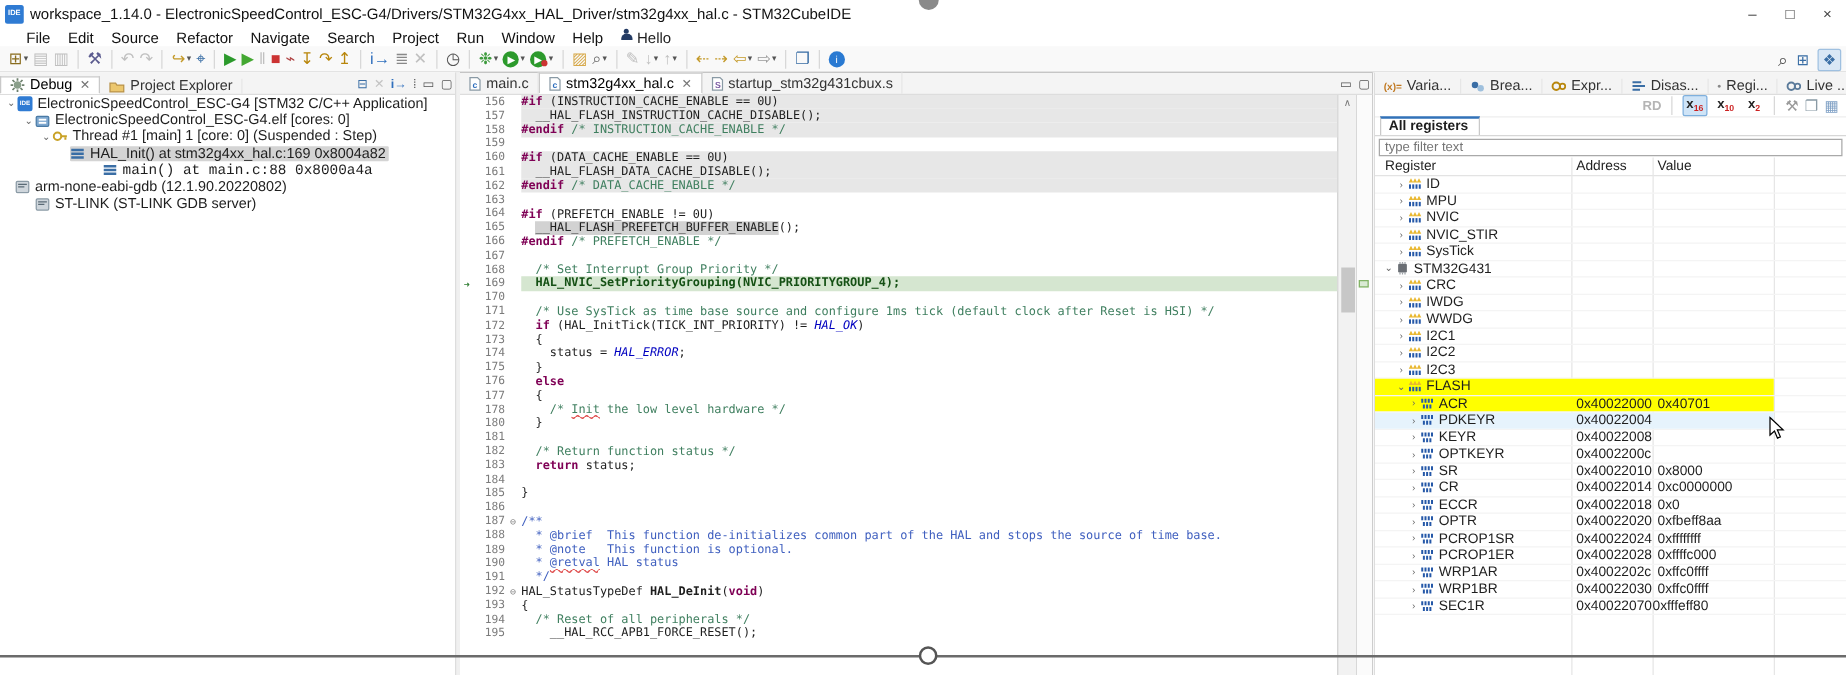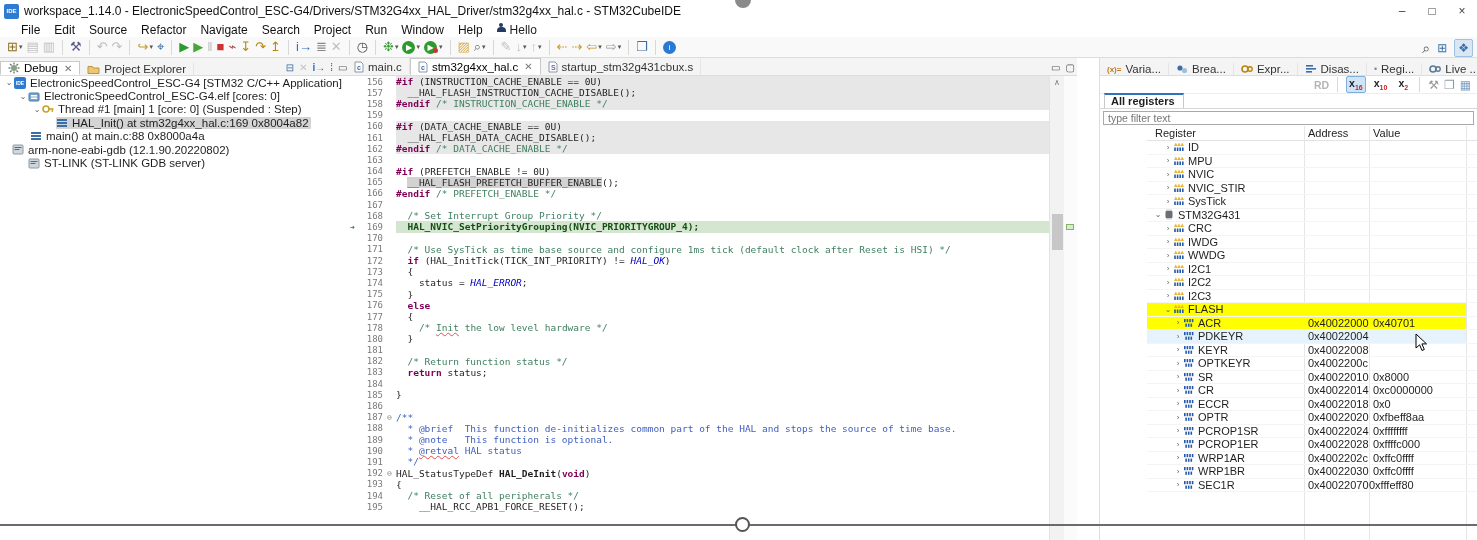--- a/index.html
+++ b/index.html
@@ -32,21 +32,21 @@
   .tb-dd { font-size:7px; color:#555; margin-left:1px; }
   .tb-disabled .tb-glyph { color:#c0c0c0 !important; }
   .tb-circle { width:13px; height:13px; border-radius:50%; display:flex; align-items:center; justify-content:center; color:#fff; font-size:8px; }
   .toolbar-right { position:absolute; right:4px; top:37px; height:21px; display:flex; align-items:center; gap:4px; }
   .persp-btn { display:flex; align-items:center; height:18px; padding:0 3px; border-radius:2px; font-size:12px; }
   .persp-active { background:#d9e7f5; border:1px solid #9fc0e0; }
 
   
   .left-panel  { position:absolute; left:0; top:58px; width:364px; bottom:0; background:#fff; }
   .sash-v { position:absolute; left:364px; top:58px; width:5px; bottom:0; background:#f0f0f0; border-left:1px solid #ddd; border-right:1px solid #ddd; }
-  .editor-panel{ position:absolute; left:347px; top:58px; width:730px; bottom:0; background:#404040; }
+  .editor-panel{ position:absolute; left:368px; top:58px; width:730px; bottom:0; background:#404040; }
   .right-panel { position:absolute; left:1099px; top:58px; right:0; bottom:0; background:#fff; border-left:1px solid #ddd; }
 
   
   .viewtabs { height:18px; background:#f4f4f4; border-bottom:1px solid #ddd; display:flex; align-items:flex-end; font-size:11.5px; position:relative; }
   .viewtab { display:flex; align-items:center; gap:4px; padding:0 7px; color:#333; border-right:1px solid #e6e6e6; white-space:nowrap; }
   .viewtab.active { background:#fff; border:1px solid #c9c9c9; border-bottom:1px solid #fff; color:#000; }
   .tab-close { font-size:10px; color:#777; margin-left:2px; }
   .viewtabs-right { position:absolute; right:2px; top:0; height:18px; display:flex; align-items:center; gap:5px; }
   .mini-ic { font-size:10px; color:#555; }
   .mini-ic.dis { color:#c3c3c3; }
@@ -87,21 +87,21 @@
   
   .sfr-toolbar { height:18px; border-bottom:1px solid #eee; display:flex; align-items:center; justify-content:flex-end; gap:5px; padding-right:6px; font-size:10.5px; }
   .rd-label { color:#b5b5b5; font-weight:bold; }
   .radix-btn { border:1px solid transparent; padding:0 2px; border-radius:2px; font-weight:bold; color:#222; }
   .radix-btn sub { color:#cc2222; font-size:7px; }
   .radix-btn.sel { background:#cfe4f7; border-color:#7fb0dd; }
   .sfr-sub { height:15px; display:flex; align-items:flex-end; padding-left:4px; border-bottom:1px solid #d7d7d7; }
   .sub-tab { border:1px solid #c9c9c9; border-bottom:none; border-top:2px solid #3272b8; background:#fff; font-size:11px; font-weight:bold; padding:0 8px 1px 6px; }
   .sfr-filter { margin:2px 3px; height:14px; border:1px solid #a9a9a9; background:#fff; display:flex; align-items:center; }
   .sfr-filter input { border:none; outline:none; width:100%; font-size:10.5px; color:#888; padding-left:4px; font-family:"Liberation Sans",sans-serif; background:transparent; }
-  .sfr-table { position:absolute; left:0; top:68px; right:0; bottom:0; font-size:11px;margin-left:47px; }
+  .sfr-table { position:absolute; left:0; top:68px; right:0; bottom:0; font-size:11px; }
   .sfr-head { height:15px; display:flex; border-bottom:1px solid #e3e3e3; align-items:center; }
   .sfr-col-line { position:absolute; top:0; bottom:0; width:1px; background:#e6e6e6; }
   .sfr-row { height:13.5px; display:flex; align-items:center; position:relative; border-bottom:1px solid #f4f4f4; }
   .sfr-row .hl { position:absolute; left:0; top:0; bottom:0; width:319px; z-index:0; }
   .hl-yellow { background:#ffff00; }
   .hl-hover { background:#e6f3fc; }
   .sfr-cell { position:relative; z-index:1; display:flex; align-items:center; white-space:nowrap; }
   .c-reg { width:157px; }
   .c-addr { width:65px; }
   .c-val { width:97px; }
@@ -390,21 +390,21 @@
                 <g fill="#3a6ea5">
                   <rect x="1" y="1" width="10" height="2"></rect>
                   <rect x="1" y="4" width="10" height="2"></rect>
                   <rect x="1" y="7" width="10" height="2"></rect>
                 </g>
               </svg>
             </span>
             <span class="lbl">HAL_Init() at stm32g4xx_hal.c:169 0x8004a82</span>
           </span>
         </div>
-        <div class="tree-row" style="padding-left: 20px;">
+        <div class="tree-row" style="padding-left: 72px; font-family: Liberation Mono, monospace;">
           <span class="twisty"></span>
           <span class="sel-wrap">
             <span class="ic">
               <svg width="12" height="10">
                 <g fill="#3a6ea5">
                   <rect x="1" y="1" width="10" height="2"></rect>
                   <rect x="1" y="4" width="10" height="2"></rect>
                   <rect x="1" y="7" width="10" height="2"></rect>
                 </g>
               </svg>

